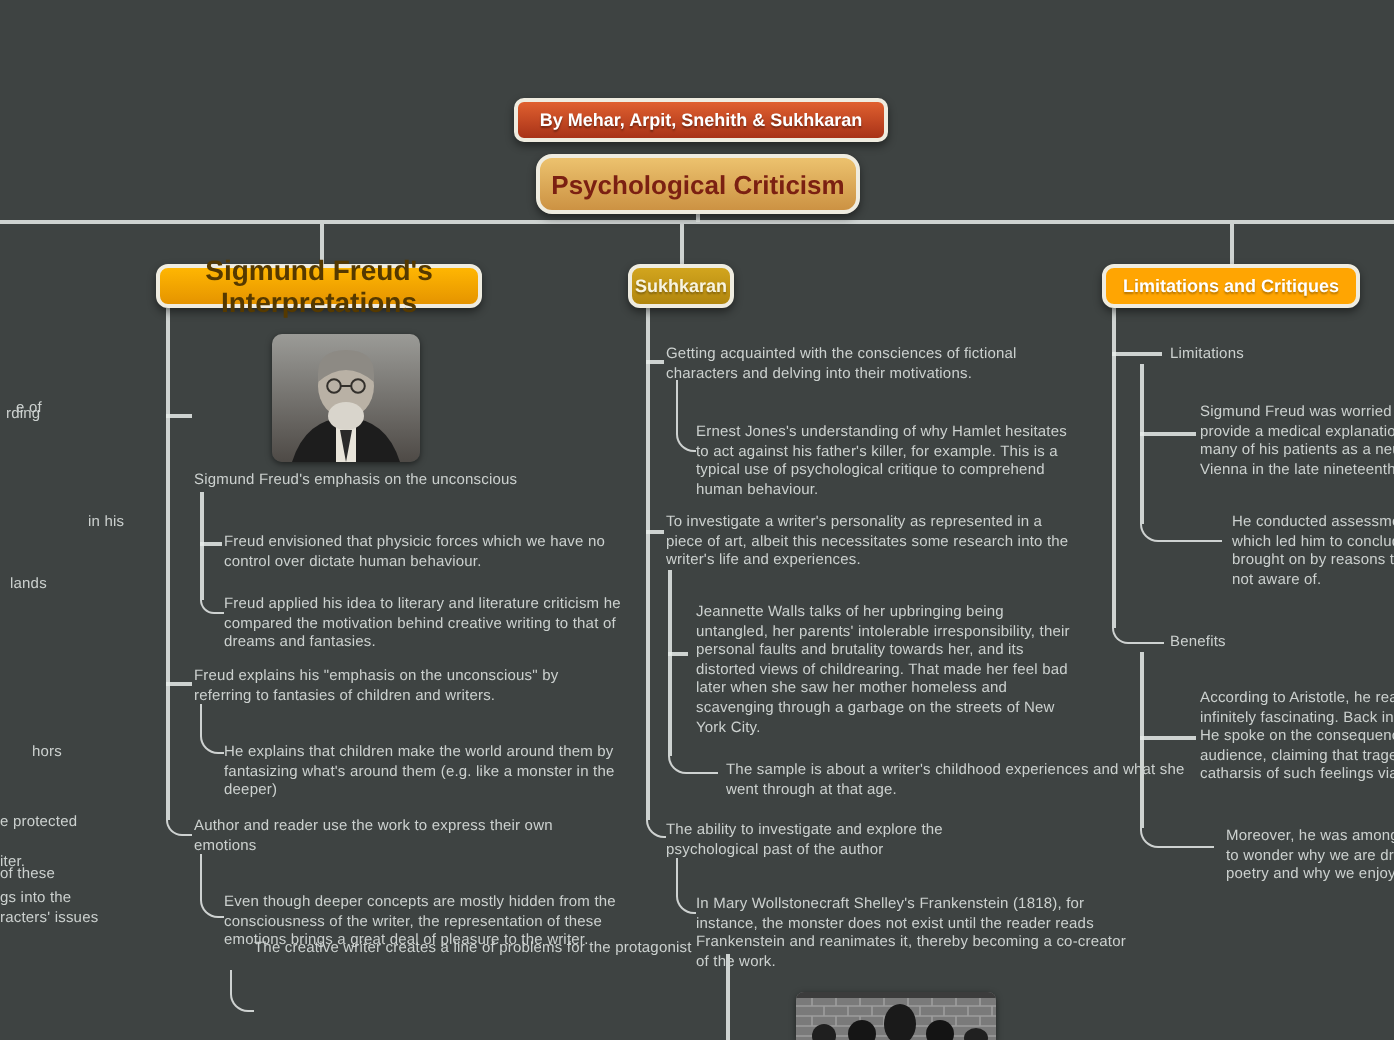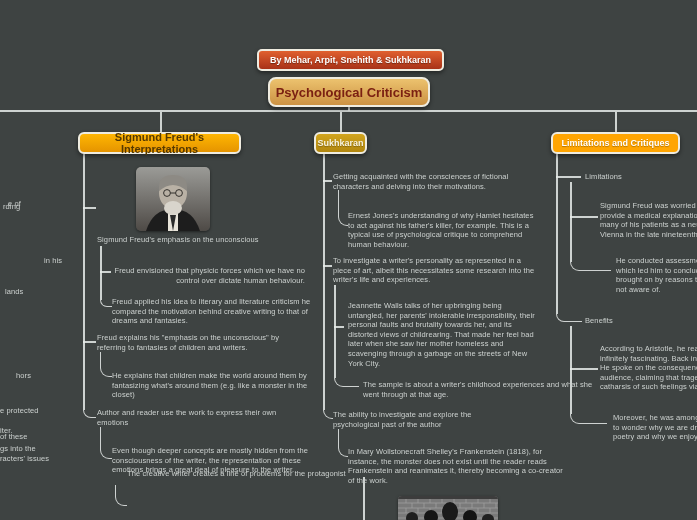--- a/index.html
+++ b/index.html
@@ -31,21 +31,21 @@
   .btn-authors{
     border-radius:5px;font-size:9px;color:#ffffff;
     background:linear-gradient(#e0602f,#a83218);
     text-shadow:0 1px 1px rgba(0,0,0,.4);
   }
   .btn-root{
     border-radius:8px;font-size:13px;color:#7b2012;
     background:linear-gradient(#ecc26e,#cc9243);
   }
   .btn-freud{
-    border-radius:6px;font-size:11px;color:#553900;
+    border-radius:6px;font-size:14px;color:#553900;
     background:linear-gradient(#ffb602,#e59400);
   }
   .btn-benefits{
     border-radius:6px;font-size:9px;color:#f8f4e0;
     background:linear-gradient(#d2a51e,#b1860e);
     text-shadow:0 1px 1px rgba(0,0,0,.3);
   }
   .btn-limit{
     border-radius:6px;font-size:9px;color:#ffffff;
     background:#ffa502;
@@ -127,27 +127,27 @@
     <path d="M23 20 Q23 8 37 8 Q51 8 51 20 L51 24 Q44 18 37 18 Q30 18 23 24 Z" fill="#8d8a84"></path>
     <ellipse cx="37" cy="41" rx="9" ry="7" fill="#d9d5cc"></ellipse>
     <circle cx="31" cy="26" r="3.4" fill="none" stroke="#33302c" stroke-width="1"></circle>
     <circle cx="43" cy="26" r="3.4" fill="none" stroke="#33302c" stroke-width="1"></circle>
     <line x1="34.4" y1="26" x2="39.6" y2="26" stroke="#33302c" stroke-width="1"></line>
   </svg>
 </div>
 
 <div class="node nowrap" style="left:97px;top:235px;">Sigmund Freud's emphasis on the unconscious</div>
 
-<div class="node" style="left:100px;top:266px;width:205px;text-align:right;">Freud envisioned that physicic forces which we have no control over dictate human behaviour.</div>
+<div class="node" style="left:112px;top:266px;width:205px;">Freud envisioned that physicic forces which we have no control over dictate human behaviour.</div>
 
 <div class="node" style="left:112px;top:297px;width:205px;">Freud applied his idea to literary and literature criticism he compared the motivation behind creative writing to that of dreams and fantasies.</div>
 
 <div class="node" style="left:97px;top:333px;width:205px;">Freud explains his "emphasis on the unconscious" by referring to fantasies of children and writers.</div>
 
-<div class="node" style="left:112px;top:371px;width:205px;">He explains that children make the world around them by fantasizing what's around them (e.g. like a monster in the closet)</div>
+<div class="node" style="left:112px;top:371px;width:205px;">He explains that children make the world around them by fantasizing what's around them (e.g. like a monster in the deeper)</div>
 
 <div class="node" style="left:97px;top:408px;width:205px;">Author and reader use the work to express their own emotions</div>
 
 <div class="node" style="left:112px;top:446px;width:210px;">Even though deeper concepts are mostly hidden from the consciousness of the writer, the representation of these emotions brings a great deal of pleasure to the writer.</div>
 
 <div class="node" style="left:127px;top:469px;width:220px;">The creative writer creates a line of problems for the protagonist</div>
 
 <div class="node" style="left:333px;top:172px;width:205px;">Getting acquainted with the consciences of fictional characters and delving into their motivations.</div>
 
 <div class="node" style="left:348px;top:211px;width:190px;">Ernest Jones's understanding of why Hamlet hesitates to act against his father's killer, for example. This is a typical use of psychological critique to comprehend human behaviour.</div>

